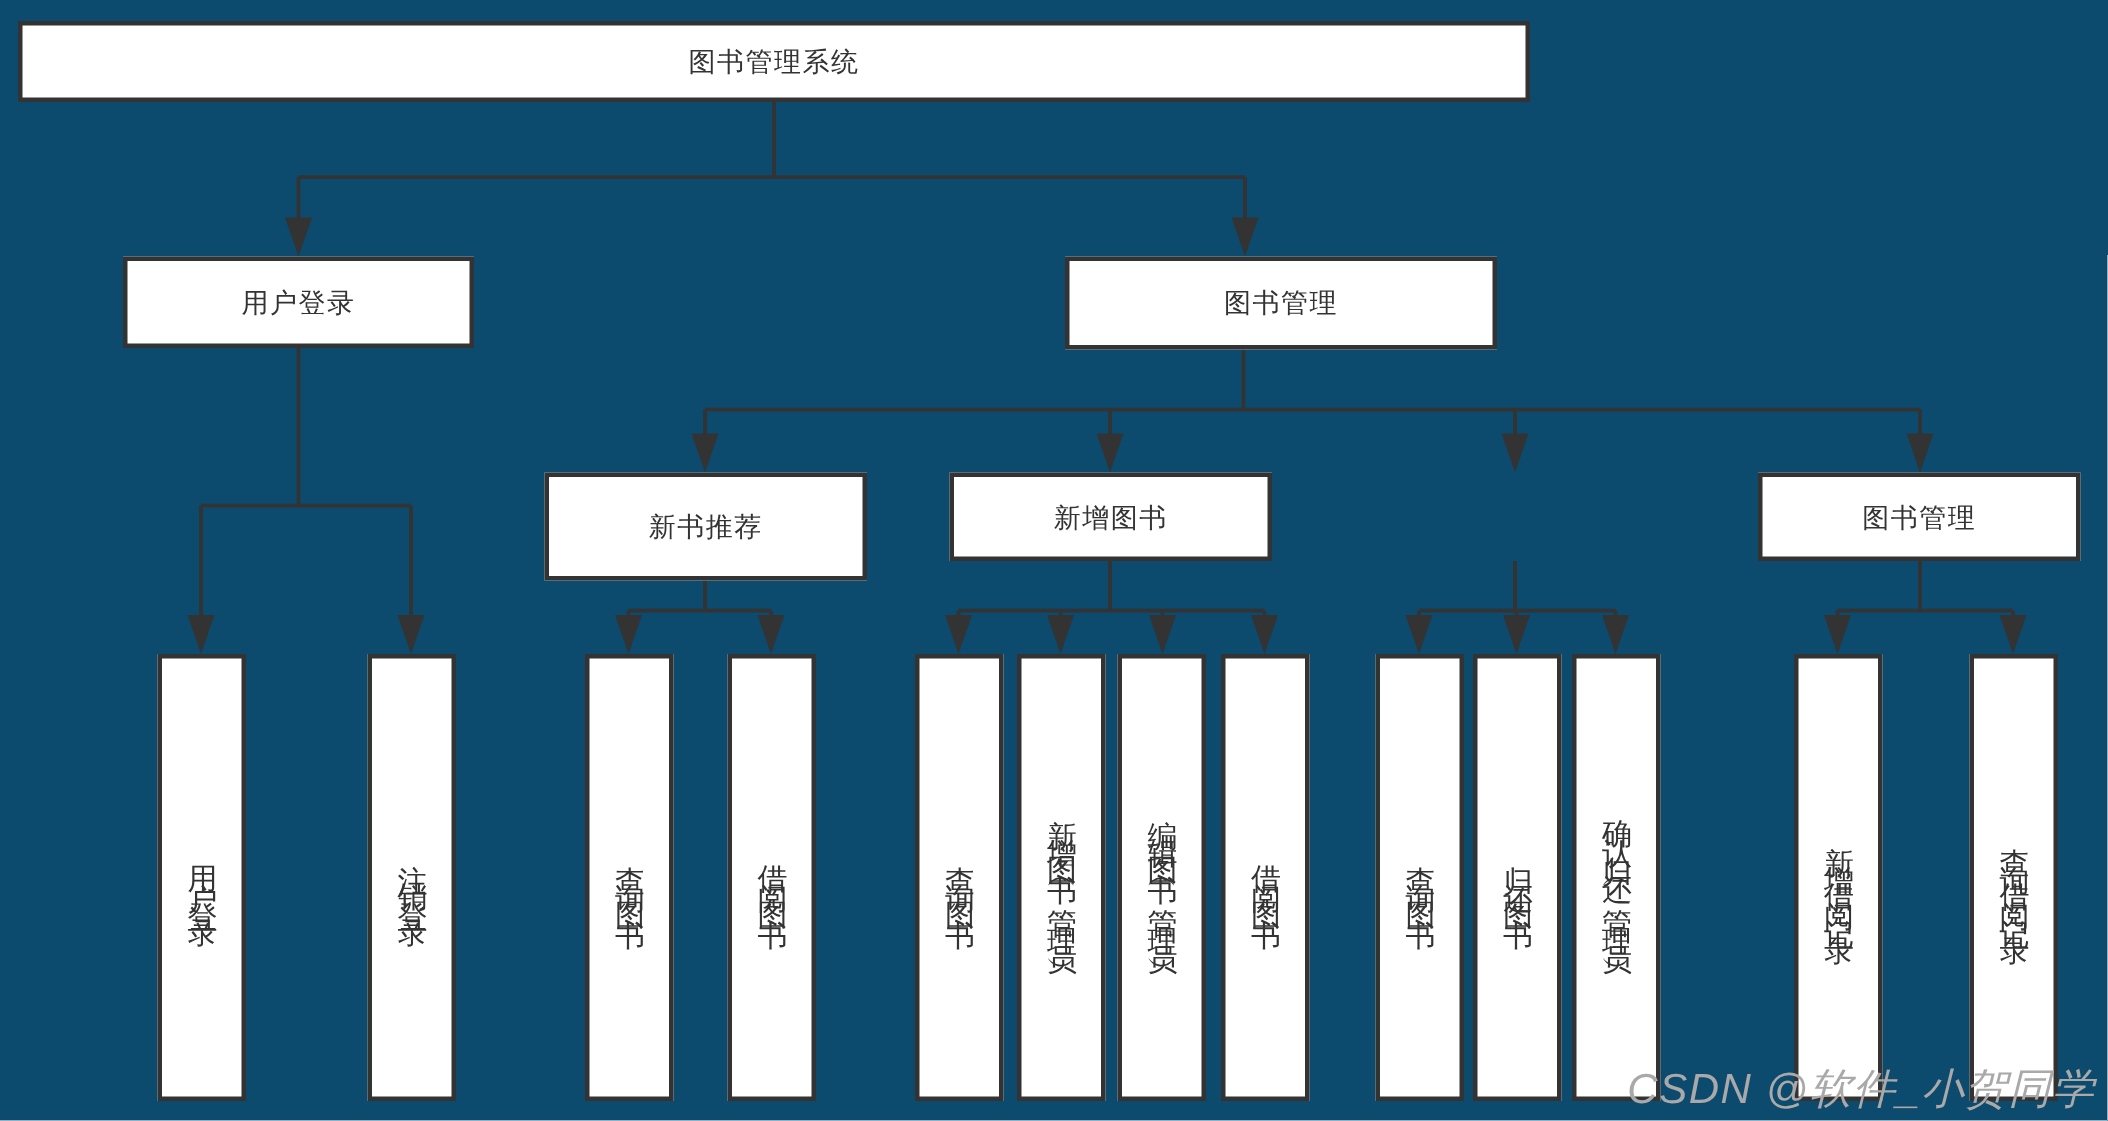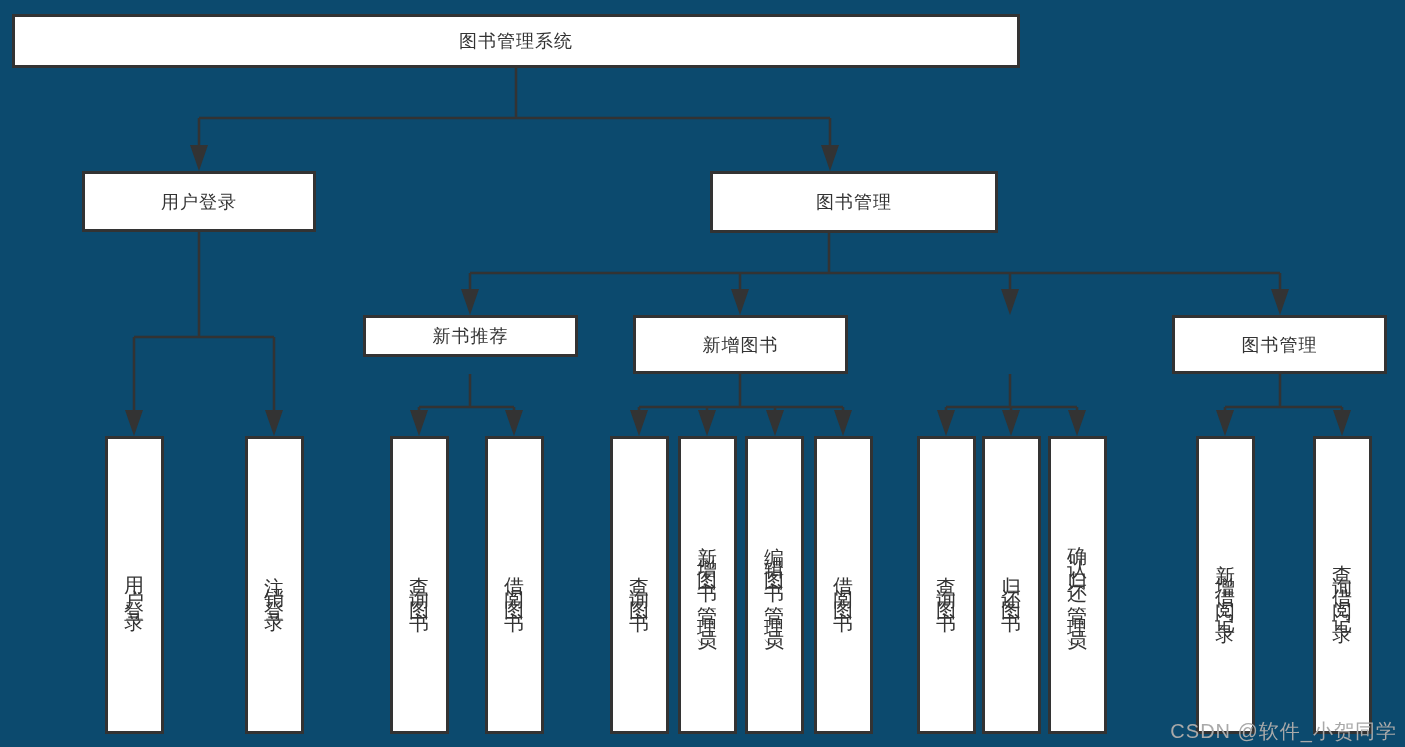--- a/index.html
+++ b/index.html
@@ -47,25 +47,26 @@
     writing-mode: vertical-rl;
     text-orientation: mixed;
     letter-spacing: 12px;
     line-height: 1;
     white-space: nowrap;
   }
   #watermark {
     position: absolute;
     right: 8px;
     bottom: 2px;
-    font-size: 20px;
+    font-size: 28px;
     color: #a9a9a9;
     z-index: 5;
     letter-spacing: 1px;
     white-space: nowrap;
+    font-style: italic;
   }
   path.conn {
     fill: none;
     stroke: #333333;
     stroke-width: 2.5;
   }
   .arrowhead { fill: #333333; }
 </style>
 </head>
 <body>
@@ -109,21 +110,21 @@
     <path class="conn" d="M1280,374 V407 M1225,407 H1342 M1225,407 V418 M1342,407 V418"></path>
     <use href="#arw" x="1225" y="436"></use>
     <use href="#arw" x="1342" y="436"></use>
   </svg>
 
   <div class="node hnode" style="left:12px; top:14px; width:1008px; height:54px;">图书管理系统</div>
 
   <div class="node hnode" style="left:82px; top:171px; width:234px; height:61px;">用户登录</div>
   <div class="node hnode" style="left:710px; top:171px; width:288px; height:62px;">图书管理</div>
 
-  <div class="node hnode" style="left:363px; top:315px; width:215px; height:42px;">新书推荐</div>
+  <div class="node hnode" style="left:363px; top:315px; width:215px; height:72px;">新书推荐</div>
   <div class="node hnode" style="left:633px; top:315px; width:215px; height:59px;">新增图书</div>
   <div class="node hnode" style="left:1172px; top:315px; width:215px; height:59px;">图书管理</div>
 
   <div class="node leaf" style="left:105px;">
     <span class="vtext">用户登录</span>
   </div>
   <div class="node leaf" style="left:245px;">
     <span class="vtext">注销登录</span>
   </div>
 

